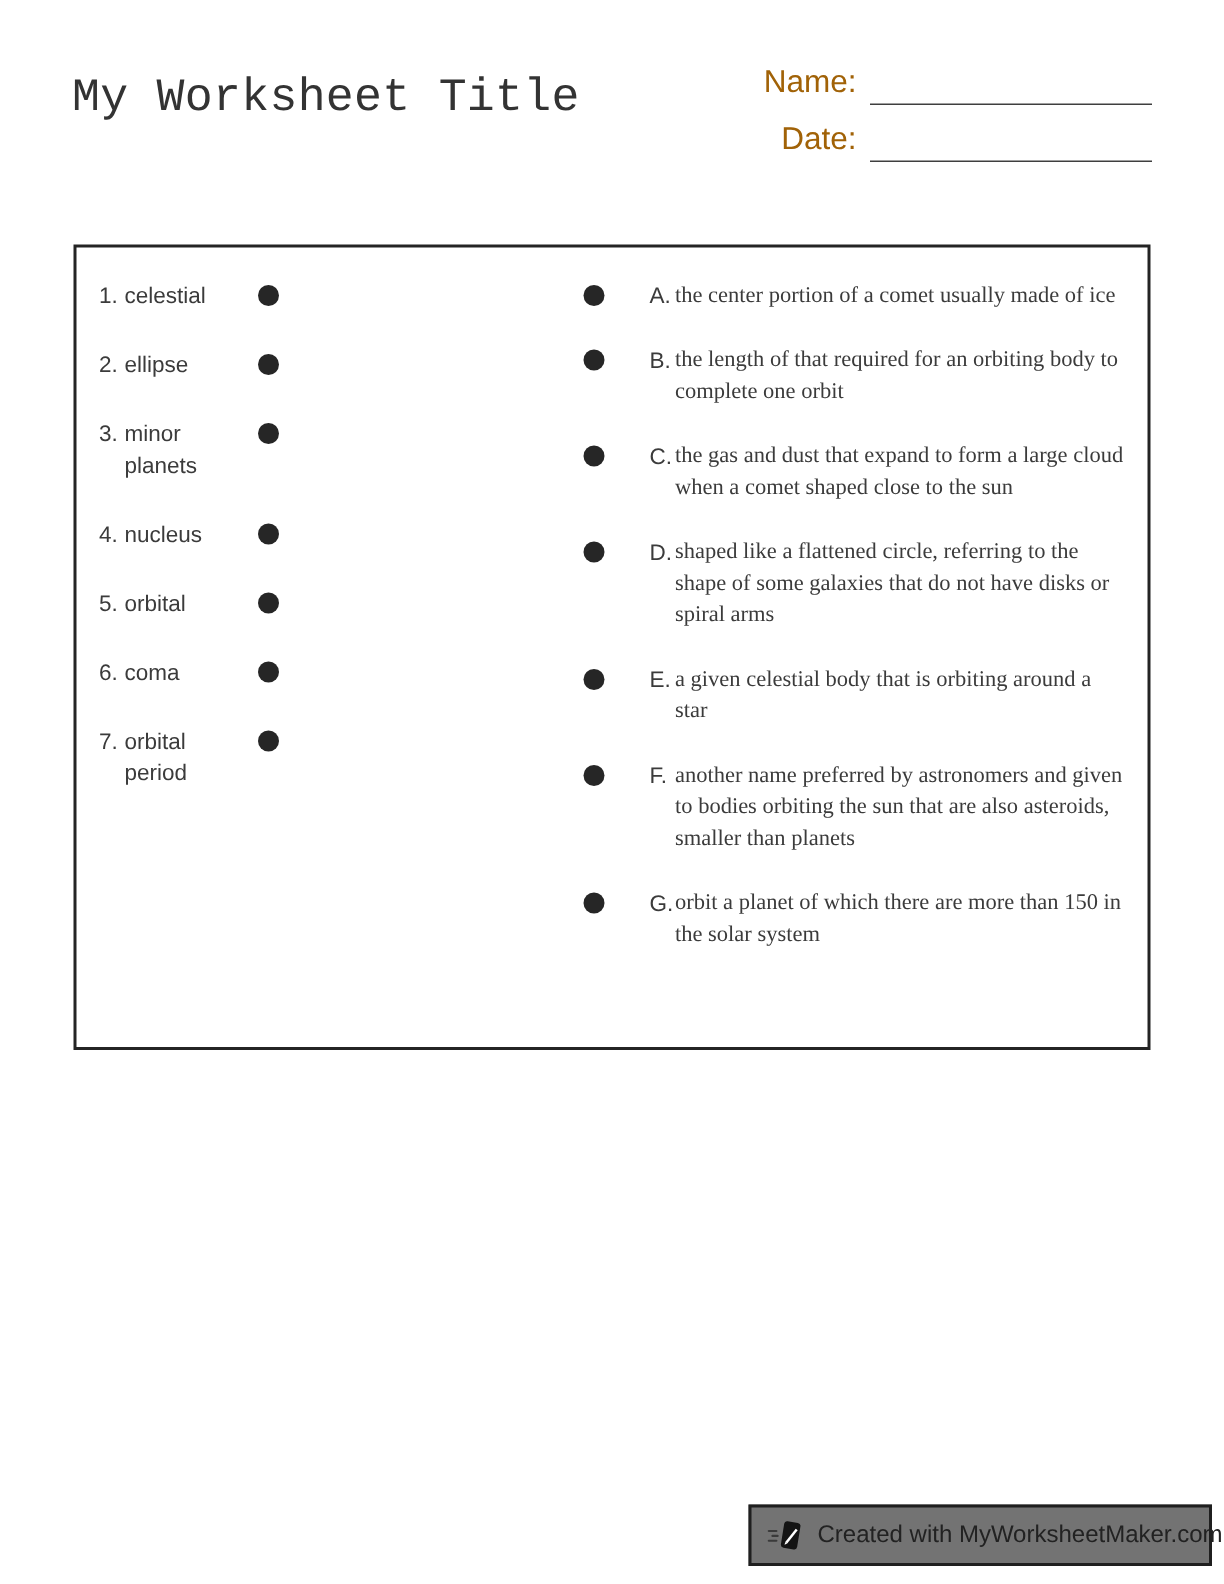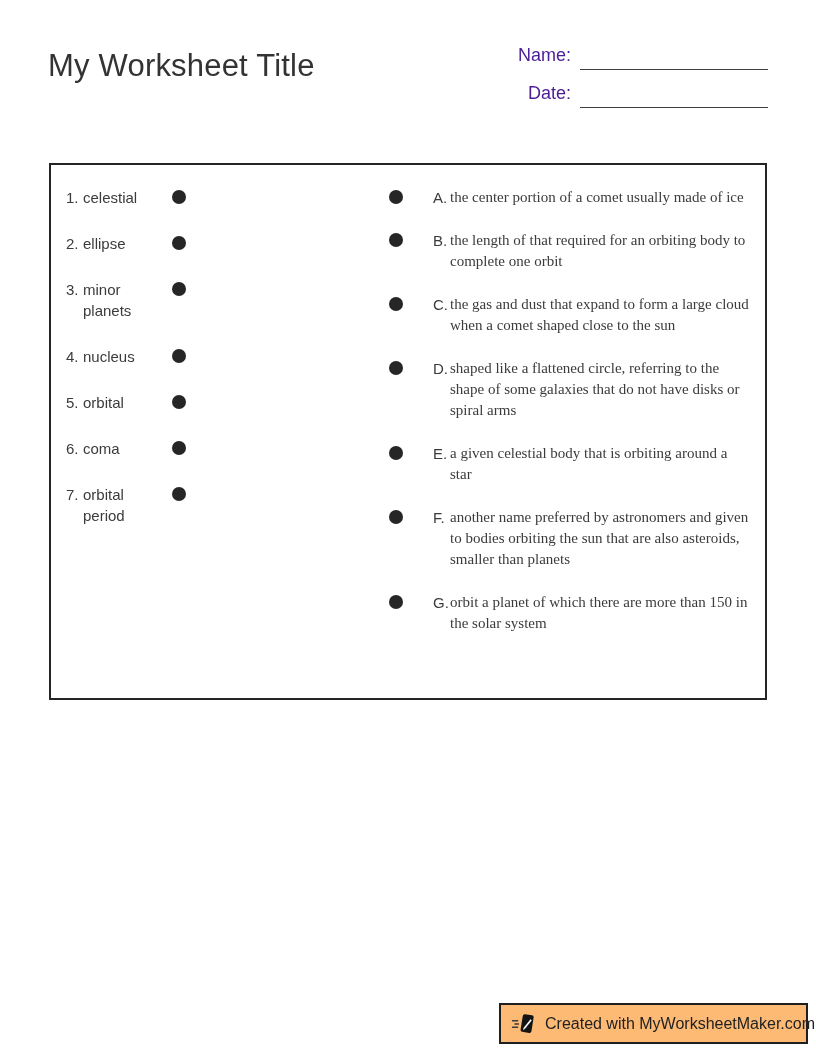--- a/index.html
+++ b/index.html
@@ -9,30 +9,31 @@
     font-family:"Liberation Sans", sans-serif;
     color:#3b3b3b;
     overflow:hidden;
   }
 
   
   .page-title {
     position:absolute; left:48px; top:46px;
     font-size:31px; line-height:40px; font-weight:400; color:#333333;
     letter-spacing:0.2px;
+    font-family:Liberation Mono, monospace;
   }
   .name-date {
     position:absolute; right:48px; top:44px; width:300px;
   }
   .nd-row {
     display:flex; align-items:flex-end; justify-content:flex-end;
     height:26px; margin-bottom:12px;
   }
   .nd-label {
-    font-size:18px; line-height:26px; color:#4c1d95; padding-bottom:2px;
+    font-size:21px; line-height:26px; color:#a16207; padding-bottom:2px;
   }
   .nd-line {
     width:188px; margin-left:9px; height:24px;
     border-bottom:1.5px solid #3f3f3f;
   }
 
   
   .matching-box {
     position:absolute; left:49px; top:163px; width:718px; height:537px;
     border:2px solid #242424; background:#ffffff;
@@ -59,21 +60,21 @@
     font-size:15px; line-height:21px;
   }
   .def-row .dot { margin-right:30px; }
   .def-body { display:flex; align-items:flex-start; }
   .def-letter { width:17px; flex:none; }
   .def-text { width:300px;font-family:Liberation Serif, serif; }
 
   
   .credit-box {
     position:absolute; left:499px; top:1003px; width:309px; height:41px;
-    border:2px solid #1f1f1f; background:#fdba74;
+    border:2px solid #1f1f1f; background:#737373;
     display:flex; align-items:center; padding:0 10px;
   }
   .credit-icon { flex:none; margin-right:8px; display:block; }
   .credit-text { font-size:16px; color:#222222; white-space:nowrap; }
 </style>
 </head>
 <body>
 
 <h1 class="page-title">My Worksheet Title</h1>
 

